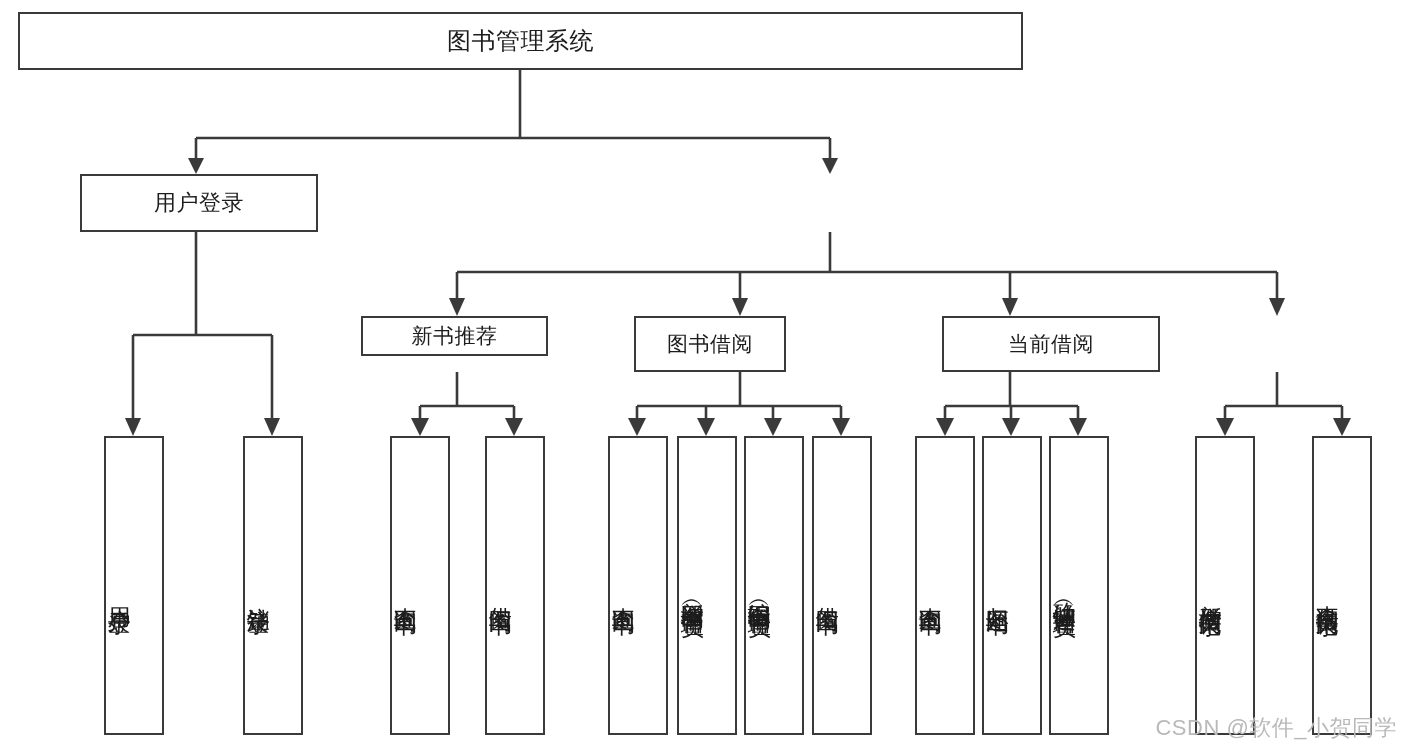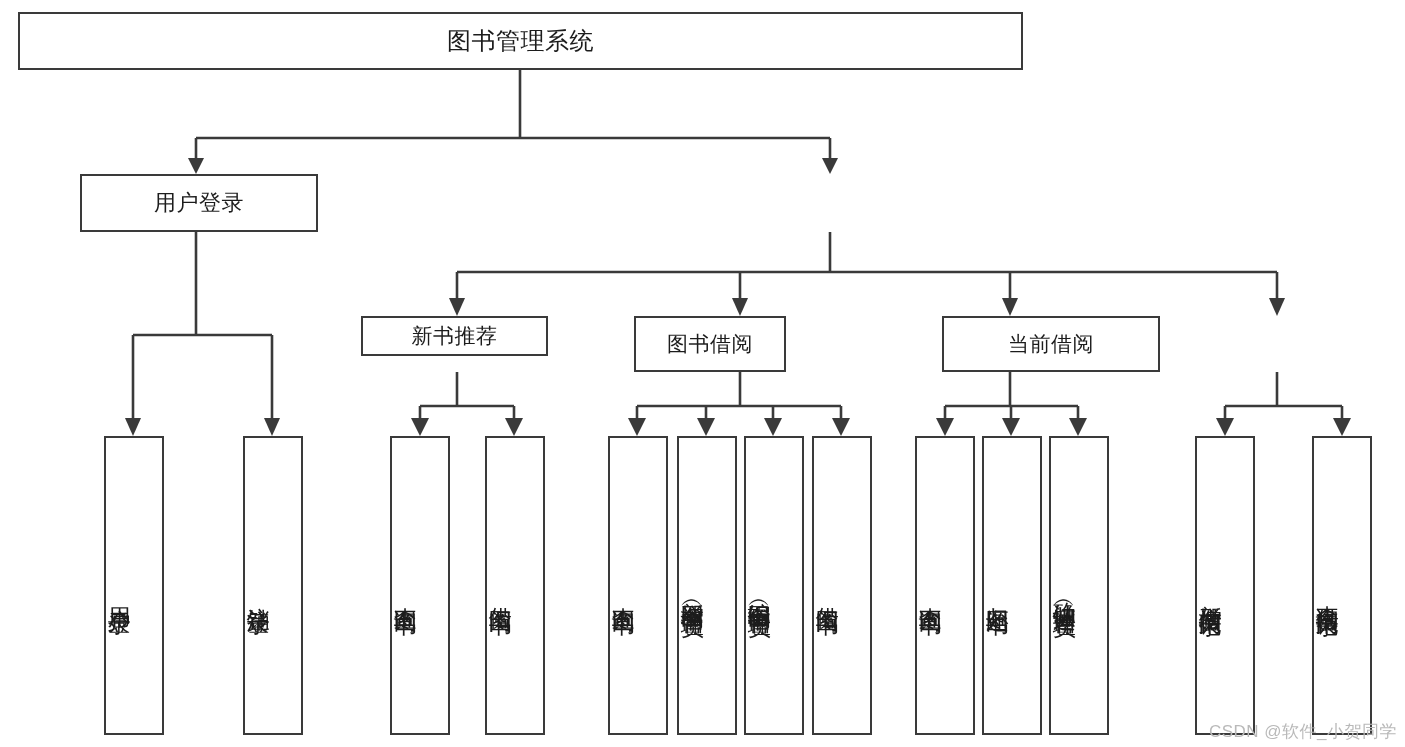--- a/index.html
+++ b/index.html
@@ -45,21 +45,21 @@
     white-space:nowrap;
   }
 
   svg.links{position:absolute;left:0;top:0;width:1405px;height:747px;pointer-events:none;}
   svg.links path,svg.links line{stroke:#3a3a3a;stroke-width:2.6px;fill:none;}
   svg.links polygon{fill:#3a3a3a;}
 
   .watermark{
     position:absolute;
     right:8px;bottom:4px;
-    font-size:17px;
+    font-size:22px;
     color:#b9b9b9;
     letter-spacing:0.5px;
     white-space:nowrap;
     z-index:5;
   }
 </style>
 </head>
 <body>
 
 <div id="diagram">

